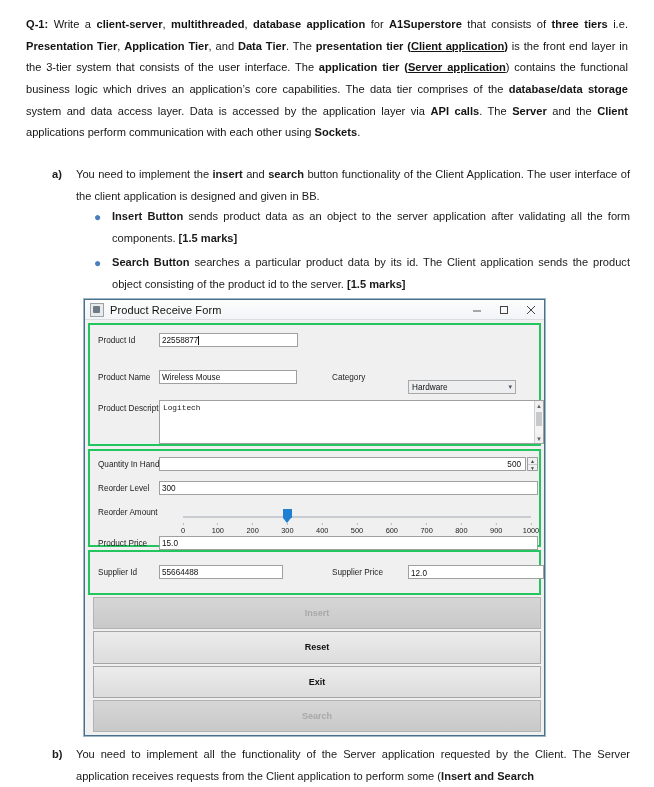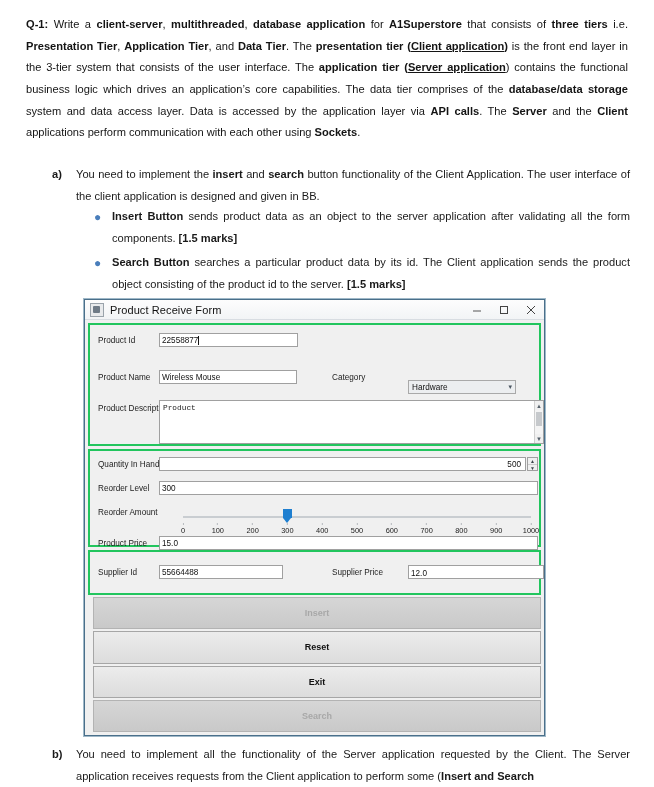--- a/index.html
+++ b/index.html
@@ -295,21 +295,21 @@
     </div>
 
     <span class="lbl r-cat">Category</span>
     <div class="combo f-cat">
       <span class="cb-text">Hardware</span>
       <span class="cb-arrow">▾</span>
     </div>
 
     <span class="lbl r-pdesc">Product Description</span>
     <div class="f-pdesc">
-      <div class="ta-text">Product</div>
+      <div class="ta-text">Logitech</div>
       <div class="vscroll">
         <div class="sc-arrow">▲</div>
         <div class="sc-track">
           <div class="sc-thumb"></div>
         </div>
         <div class="sc-arrow">▼</div>
       </div>
     </div>
   </div>
 

